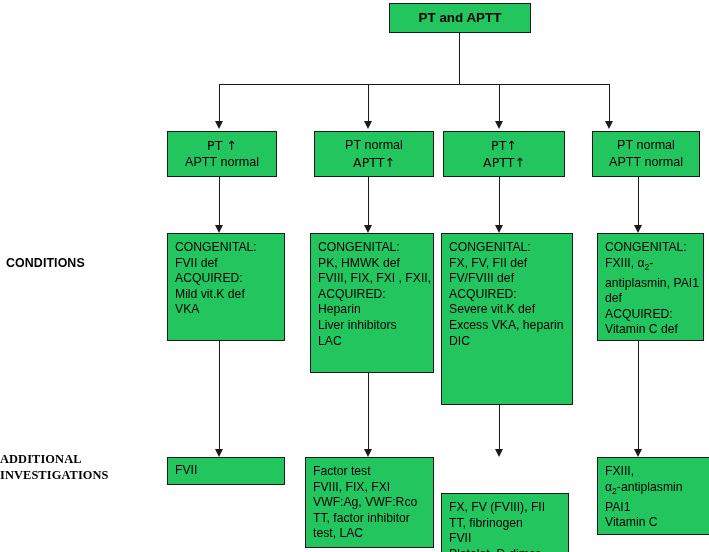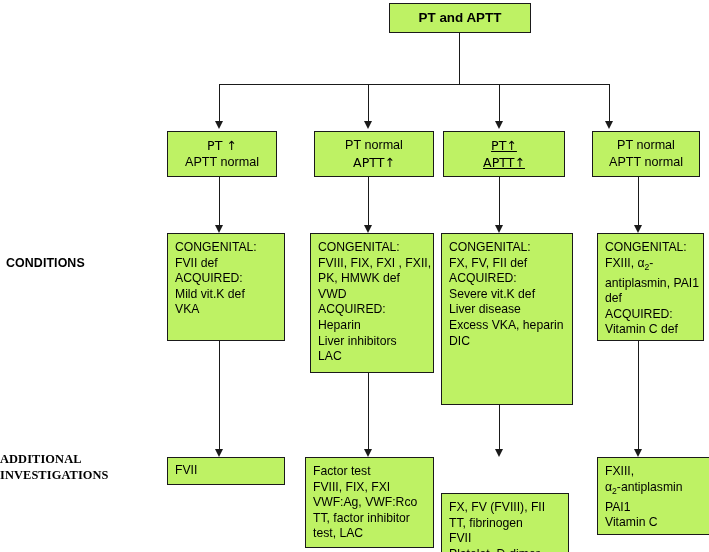--- a/index.html
+++ b/index.html
@@ -17,21 +17,21 @@
     height: 552px;
     background: #ffffff;
     overflow: hidden;
   }
 
   
   .box {
     position: absolute;
     box-sizing: border-box;
     border: 1.6px solid #1a1a1a;
-    background: #bef264;
+    background: #22c55e;
     font-size: 12.2px;
     line-height: 15.6px;
     color: #000000;
   }
   .box.root {
     font-weight: bold;
     font-size: 13.4px;
     display: flex;
     align-items: center;
     justify-content: center;
@@ -125,21 +125,21 @@
   <div class="box decision" style="left:167px; top:131px; width:110px; height:46px;">
     <span class="uparrow">PT ↑</span>
     <span>APTT normal</span>
   </div>
 
   <div class="box decision" style="left:314px; top:131px; width:120px; height:46px;">
     <span>PT normal</span>
     <span class="uparrow">APTT↑</span>
   </div>
 
-  <div class="box decision" style="left:443px; top:131px; width:122px; height:46px;text-decoration:underline;">
+  <div class="box decision" style="left:443px; top:131px; width:122px; height:46px;">
     <span class="uparrow">PT↑</span>
     <span class="uparrow">APTT↑</span>
   </div>
 
   <div class="box decision" style="left:592px; top:131px; width:108px; height:46px;">
     <span>PT normal</span>
     <span>APTT normal</span>
   </div>
 
   <div class="vline" style="left:219px; top:177px; height:50px;"></div>
@@ -159,35 +159,34 @@
   <div class="box listbox" style="left:167px; top:233px; width:118px; height:108px;">
     <span class="ln">CONGENITAL:</span>
     <span class="ln">FVII def</span>
     <span class="ln">ACQUIRED:</span>
     <span class="ln">Mild vit.K def</span>
     <span class="ln">VKA</span>
   </div>
 
   <div class="box listbox" style="left:310px; top:233px; width:124px; height:140px;">
     <span class="ln">CONGENITAL:</span>
+    <span class="ln">PK, HMWK def</span>
     <span class="ln">FVIII, FIX, FXI , FXII,</span>
-    <span class="ln">PK, HMWK def</span>
-    <span class="ln">VWD</span>
     <span class="ln">ACQUIRED:</span>
     <span class="ln">Heparin</span>
     <span class="ln">Liver inhibitors</span>
     <span class="ln">LAC</span>
   </div>
 
   <div class="box listbox" style="left:441px; top:233px; width:132px; height:172px;">
     <span class="ln">CONGENITAL:</span>
     <span class="ln">FX, FV, FII def</span>
+    <span class="ln">FV/FVIII def</span>
     <span class="ln">ACQUIRED:</span>
     <span class="ln">Severe vit.K def</span>
-    <span class="ln">Liver disease</span>
     <span class="ln">Excess VKA, heparin</span>
     <span class="ln">DIC</span>
   </div>
 
   <div class="box listbox" style="left:597px; top:233px; width:107px; height:108px;">
     <span class="ln">CONGENITAL:</span>
     <span class="ln">FXIII, α<span class="sub">2</span>-</span>
     <span class="ln">antiplasmin, PAI1</span>
     <span class="ln">def</span>
     <span class="ln">ACQUIRED:</span>

